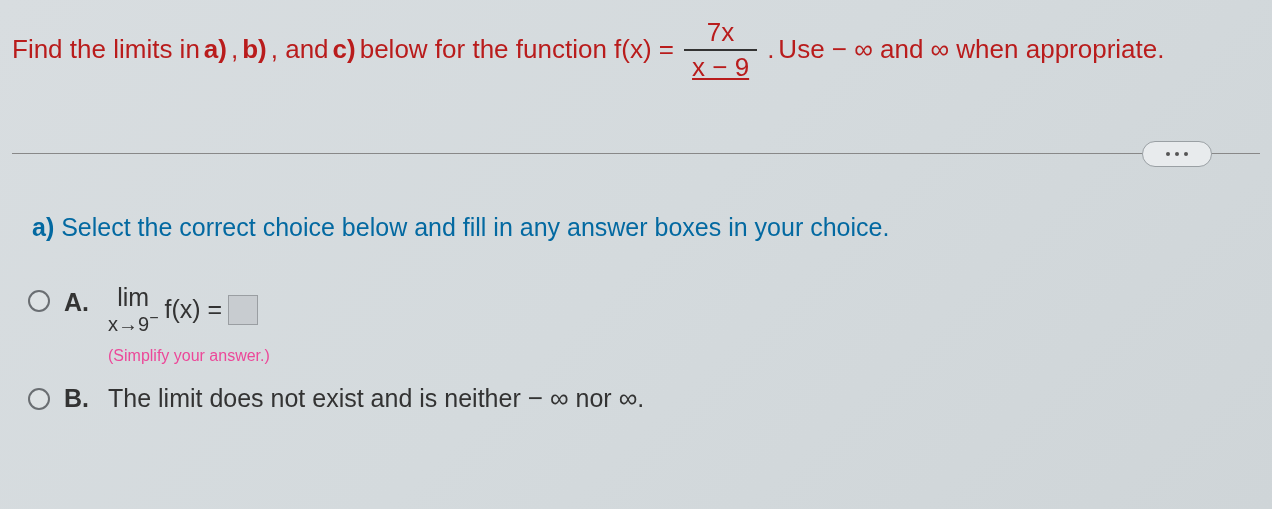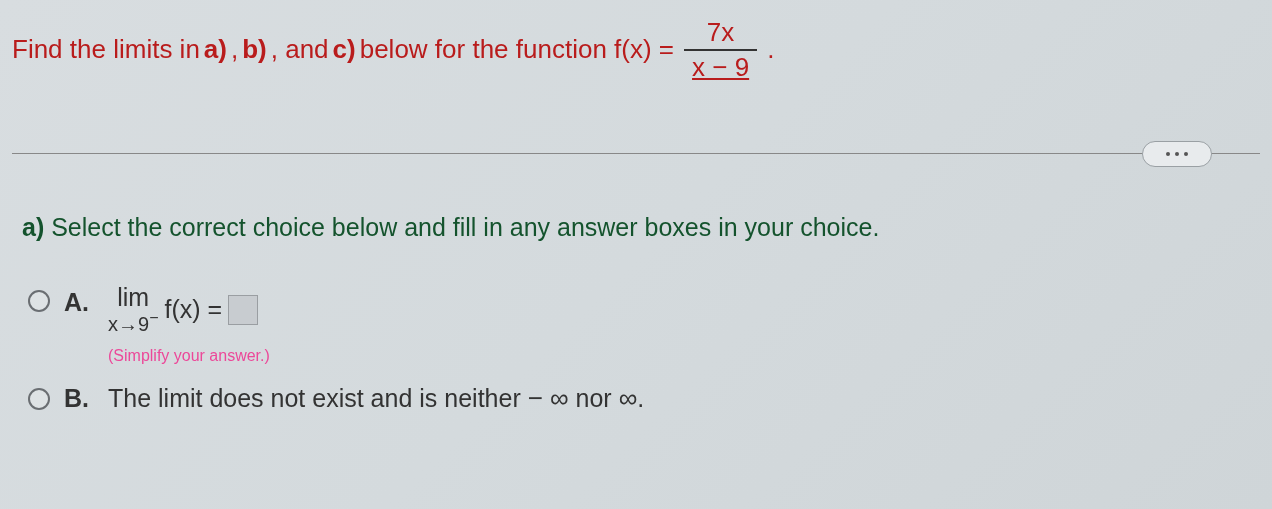--- a/index.html
+++ b/index.html
@@ -60,22 +60,22 @@
     align-items: center;
     justify-content: center;
     gap: 5px;
     cursor: pointer;
   }
   .more-pill .dot {
     width: 4px; height: 4px; background: #555; border-radius: 50%;
   }
   .part-a-instruction {
     font-size: 25px;
-    color: #14532d;
-    margin-left: 10px;
+    color: #0369a1;
+    margin-left: 20px;
     margin-bottom: 42px;
   }
   .options { margin-left: 16px; }
   .option-row {
     display: flex;
     align-items: flex-start;
     gap: 14px;
     font-size: 25px;
     color: #333;
     margin-bottom: 10px;
@@ -130,20 +130,21 @@
     <span>, </span>
   <span class="bold">b)</span>
     <span>, and </span>
   <span class="bold">c)</span>
   <span> below for the function f(x) = </span>
   <span class="frac">
     <span class="num">7x</span>
     <span class="den">x − 9</span>
   </span>
   <span>. </span>
+  <span>Use − ∞ and ∞ when appropriate.</span>
 </div>
 
 <div class="divider-row">
   <hr class="divider-line">
   <div class="more-pill">
     <span class="dot"></span>
     <span class="dot"></span>
     <span class="dot"></span>
   </div>
 </div>

